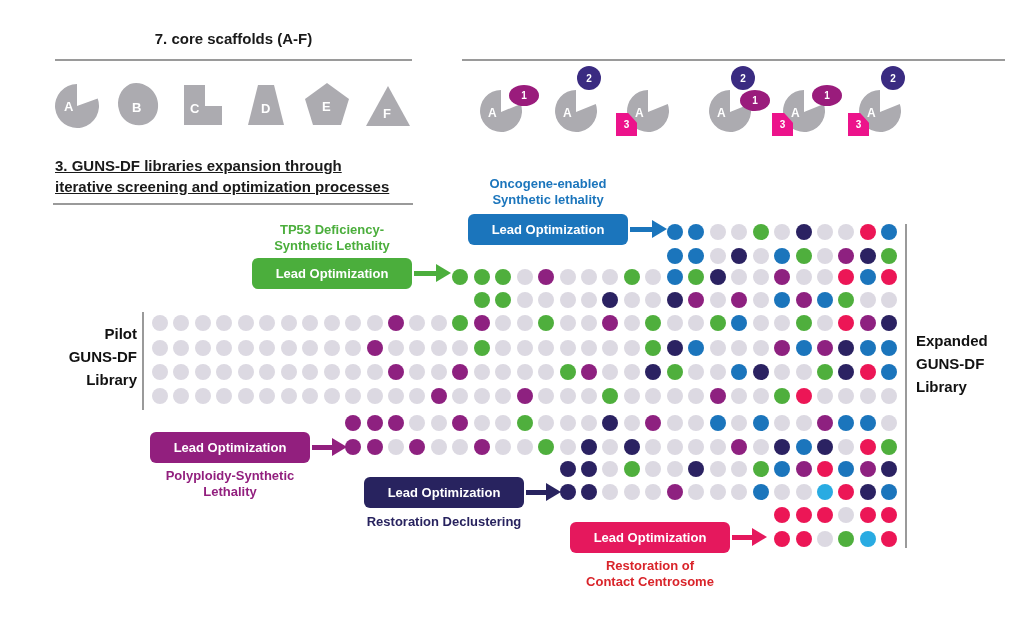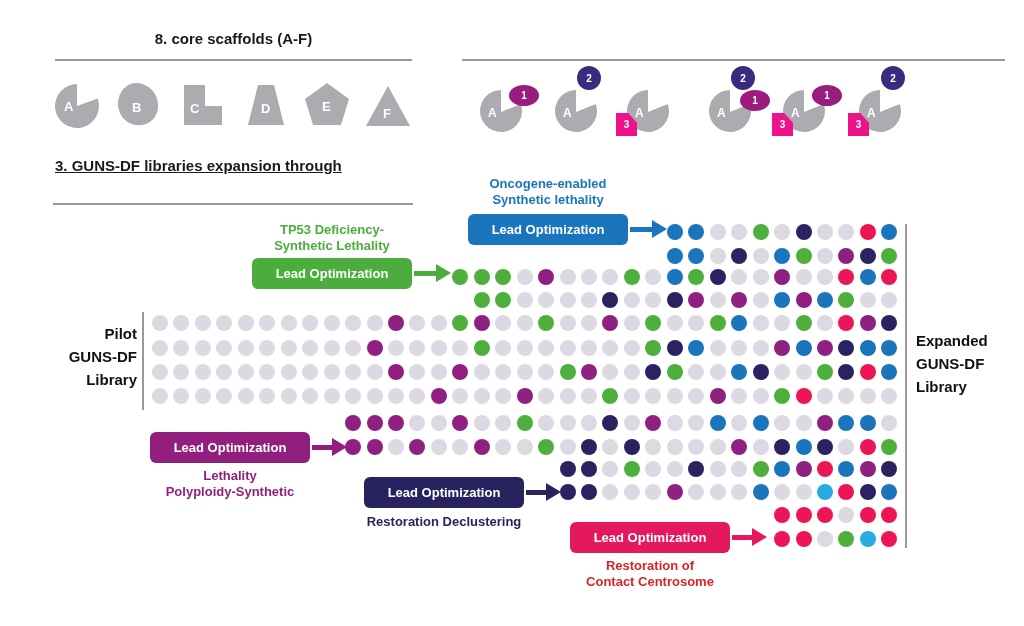--- a/index.html
+++ b/index.html
@@ -27,21 +27,21 @@
   .arrow-head{position:absolute;width:0;height:0;border-top:9px solid transparent;border-bottom:9px solid transparent;
               border-left:15px solid #000;}
   .side-label{position:absolute;font-weight:bold;font-size:15px;color:#111;line-height:23px;}
   .dot{position:absolute;border-radius:50%;}
 </style>
 </head>
 <body>
 
 <div id="figure">
 
-  <div class="sec-title" style="left:55px;top:30px;width:357px;">8. core scaffolds (A-F)</div>
+  <div class="sec-title" style="left:55px;top:30px;width:357px;">7. core scaffolds (A-F)</div>
   <div class="rule" style="left:55px;top:59px;width:357px;"></div>
 
   <svg class="shape-svg" style="left:52px;top:79px;" width="50" height="50" viewBox="0 0 50 50">
     <path class="shape-path" d="M25,27 L25,5 A22,22 0 1 0 45.7,19.5 Z"></path>
     <text class="shape-letter" x="12" y="32">A</text>
   </svg>
   <svg class="shape-svg" style="left:113px;top:79px;" width="50" height="50" viewBox="0 0 50 50">
     <path class="shape-path" d="M17,5 C7,10 3,21 6,31 C9,43 22,49 33,45 C44,41 48,28 43,17 C40,9 28,1 17,5 Z"></path>
     <text class="shape-letter" x="19" y="33">B</text>
   </svg>
@@ -106,20 +106,21 @@
           <path d="M24,26 L24,4 A21,21 0 1 0 43.8,17.9 Z" fill="#acabb0"></path>
           <text x="11" y="31" fill="#fff" font-weight="bold" font-size="12">A</text>
         </svg>
         <div class="chain chain-circle" style="background: rgb(58, 43, 129); left: 33px; top: 0px;">2</div>
         <div class="chain chain-square" style="background: rgb(236, 19, 139); left: 0px; top: 47px;">3</div>
       </div>
     </div>
 
   <div class="sec-title left" style="left:55px;top:155px;width:380px;line-height:21px;text-decoration:underline;">
     <div>3. GUNS-DF libraries expansion through</div>
+    <div>iterative screening and optimization processes</div>
   </div>
   <div class="rule" style="left:53px;top:203px;width:360px;"></div>
 
   <div class="opt-label" style="left: 232px; top: 222px; color: rgb(75, 174, 60);">
     <div>TP53 Deficiency-</div>
     <div>Synthetic Lethality</div>
   </div>
   <div class="opt-box" style="left: 252px; top: 258px; background-color: rgb(75, 174, 60);">Lead Optimization</div>
   <div class="arrow-bar" style="left: 414px; top: 271px; width: 22px; background-color: rgb(75, 174, 60);"></div>
   <div class="arrow-head" style="left: 436px; top: 264px; border-left-color: rgb(75, 174, 60);"></div>
@@ -129,22 +130,22 @@
     <div>Synthetic lethality</div>
   </div>
   <div class="opt-box" style="left: 468px; top: 214px; background-color: rgb(27, 117, 188);">Lead Optimization</div>
   <div class="arrow-bar" style="left: 630px; top: 227px; width: 22px; background-color: rgb(27, 117, 188);"></div>
   <div class="arrow-head" style="left: 652px; top: 220px; border-left-color: rgb(27, 117, 188);"></div>
 
   <div class="opt-box" style="left: 150px; top: 432px; background-color: rgb(146, 31, 126);">Lead Optimization</div>
   <div class="arrow-bar" style="left: 312px; top: 445px; width: 20px; background-color: rgb(146, 31, 126);"></div>
   <div class="arrow-head" style="left: 332px; top: 438px; border-left-color: rgb(146, 31, 126);"></div>
   <div class="opt-label" style="left: 130px; top: 468px; color: rgb(146, 31, 126);">
+    <div>Polyploidy-Synthetic</div>
     <div>Lethality</div>
-    <div>Polyploidy-Synthetic</div>
   </div>
 
   <div class="opt-box" style="left: 364px; top: 477px; background-color: rgb(40, 35, 95);">Lead Optimization</div>
   <div class="arrow-bar" style="left: 526px; top: 490px; width: 20px; background-color: rgb(40, 35, 95);"></div>
   <div class="arrow-head" style="left: 546px; top: 483px; border-left-color: rgb(40, 35, 95);"></div>
   <div class="opt-label" style="left: 344px; top: 514px; color: rgb(40, 35, 95);">
     <div>Restoration Declustering</div>
   </div>
 
   <div class="opt-box" style="left: 570px; top: 522px; background-color: rgb(229, 24, 93);">Lead Optimization</div>

